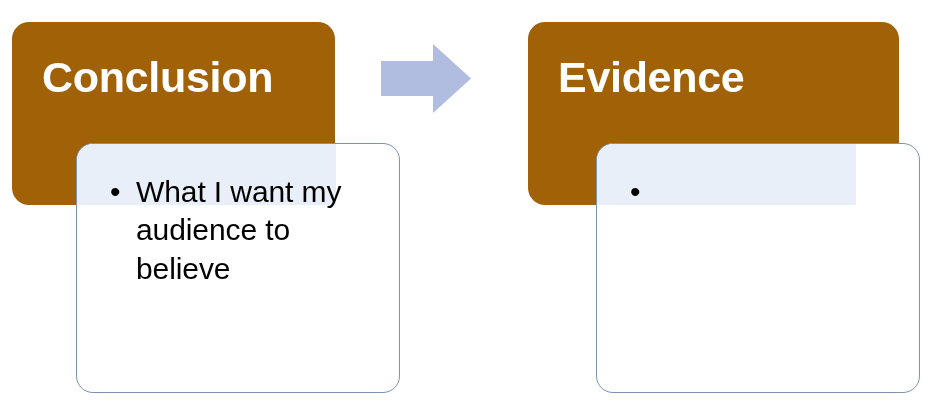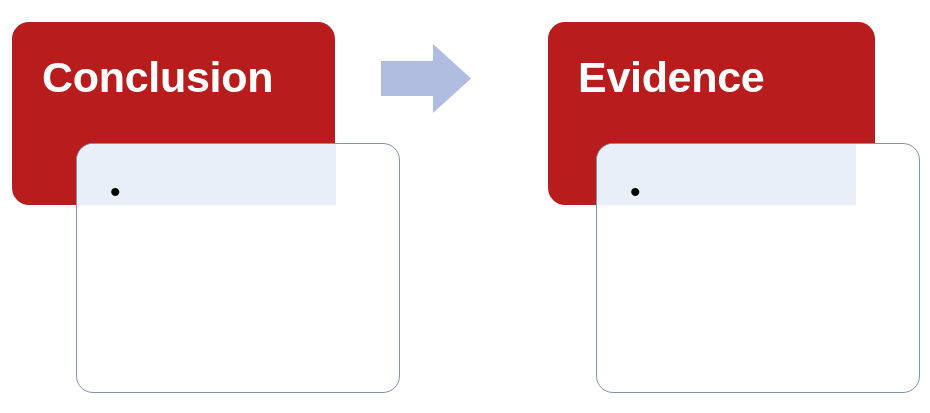--- a/index.html
+++ b/index.html
@@ -34,27 +34,27 @@
   .block.left  { left: 0px; }
   .block.right { left: 520px; }
 
   
   .header-box {
     position: absolute;
     left: 12px;
     top: 22px;
     width: 323px;
     height: 183px;
-    background: #b91c1c;
+    background: #a16207;
     border-radius: 17px;
     box-sizing: border-box;
   }
   .block.right .header-box {
-    left: 28px;
-    width: 327px;
+    left: 8px;
+    width: 371px;
   }
   .header-title {
     position: absolute;
     left: 30px;
     top: 33px;
     color: #ffffff;
     font-size: 43px;
     font-weight: bold;
     line-height: 1.05;
     letter-spacing: -0.3px;
@@ -137,20 +137,21 @@
 
     <div class="header-box">
       <div class="header-title">Conclusion</div>
     </div>
 
     <div class="body-card">
       <div class="card-tint"></div>
       <ul class="bullet-list">
         <li class="bullet-item">
           <span class="bullet-dot">•</span>
+          <span>What I want my audience to believe</span>
         </li>
       </ul>
     </div>
 
   </div>
 
   <div class="arrow">
     <svg viewBox="0 0 90 69" xmlns="http://www.w3.org/2000/svg" aria-hidden="true">
       <polygon points="0,17 52,17 52,0 90,34.5 52,69 52,52 0,52" fill="#B0BCE0"></polygon>
     </svg>

